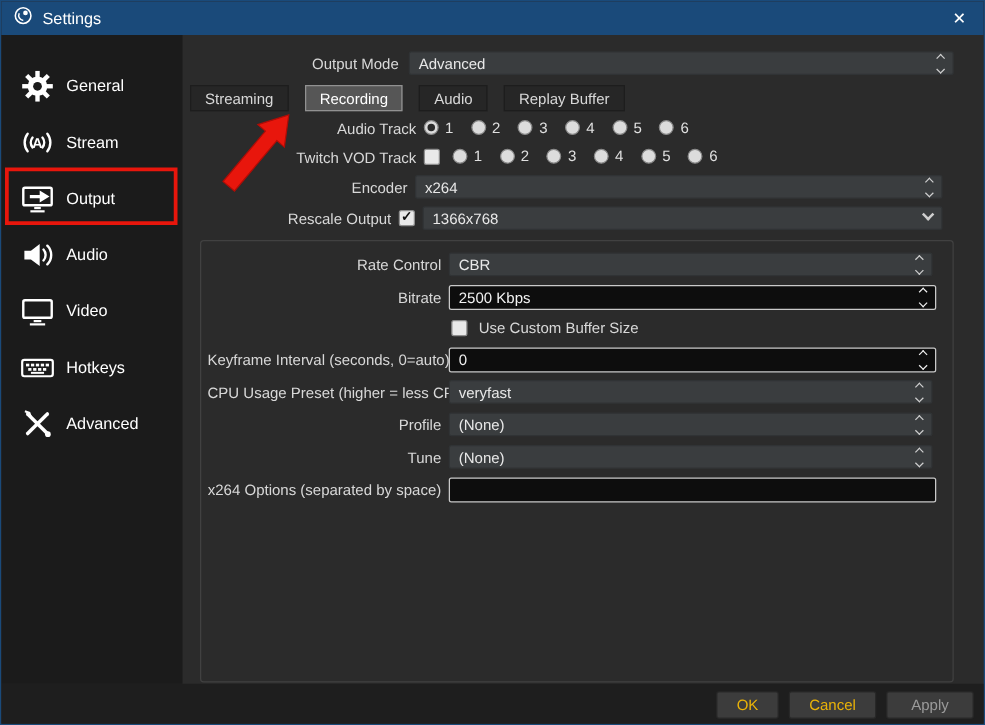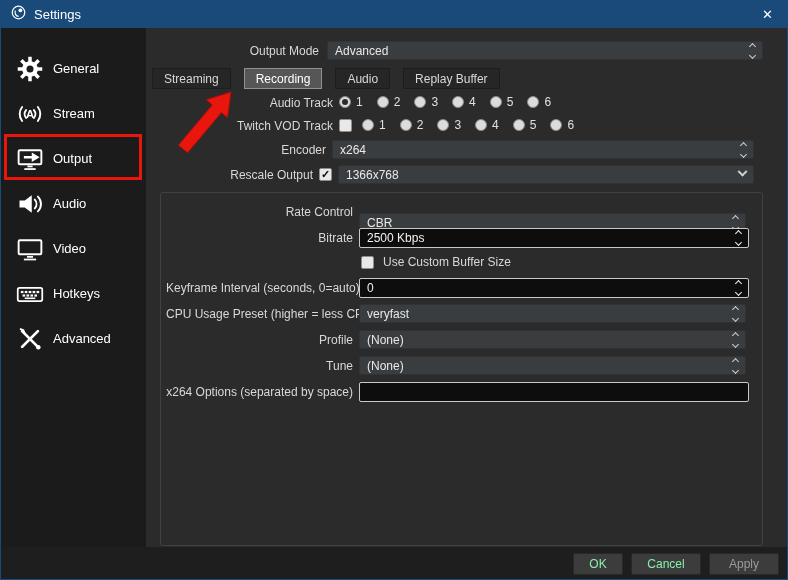--- a/index.html
+++ b/index.html
@@ -49,21 +49,21 @@
   .tab { height:21px; display:flex; align-items:center; padding:0 11px; font-size:12px; color:#d8d8d8; background:#262626; border:1px solid #1d1d1d; margin-right:13px; }
   .tab.active { background:#565656; border:1px solid #919191; color:#ffffff; }
 
   
   .groupbox { position:absolute; left:159px; top:191px; width:603px; height:354px; border:1px solid #414141; border-radius:3px; }
 
   .cb-label { position:absolute; color:#d8d8d8; font-size:12px; display:flex; align-items:center; gap:9px; }
 
   
   .footer { position:absolute; left:0; top:546px; width:100%; height:34px; background:#1e1e1e; display:flex; align-items:center; justify-content:flex-end; gap:8px; padding-right:8px; }
-  .btn { height:22px; background:#3c3c3c; border:1px solid #282828; border-radius:2px; color:#86efac; font-size:12px; display:flex; align-items:center; justify-content:center; }
+  .btn { height:22px; background:#3c3c3c; border:1px solid #282828; border-radius:2px; color:#eab308; font-size:12px; display:flex; align-items:center; justify-content:center; }
   .btn.ok { width:50px; }
   .btn.cancel { width:70px; }
   .btn.apply { width:70px; color:#9b9b9b; }
 </style>
 </head>
 <body>
 
 <div class="window">
 
   <div class="titlebar">
@@ -271,21 +271,21 @@
   <div class="lbl" style="left:150px; top:165px; width:162px;">Rescale Output</div>
   <span class="cb checked" style="left:318px; top:167px;"></span>
   <div class="combo" style="left:337px; top:164px; width:416px;">
     <span class="val">1366x768</span>
     <span class="chev-dn-lg"></span>
   </div>
 
   <div class="groupbox"></div>
 
   <div class="lbl" style="left:165px; top:202px; width:187px;">Rate Control</div>
-  <div class="combo" style="left:358px; top:212px; width:387px;">
+  <div class="combo" style="left:358px; top:201px; width:387px;">
     <span class="val">CBR</span>
     <span class="chevs">
         <span class="cu"></span>
         <span class="cd"></span>
       </span>
   </div>
 
   <div class="lbl" style="left:165px; top:228px; width:187px;">Bitrate</div>
   <div class="blackfield" style="left:358px; top:227px; width:390px;">
     <span class="val">2500 Kbps</span>

